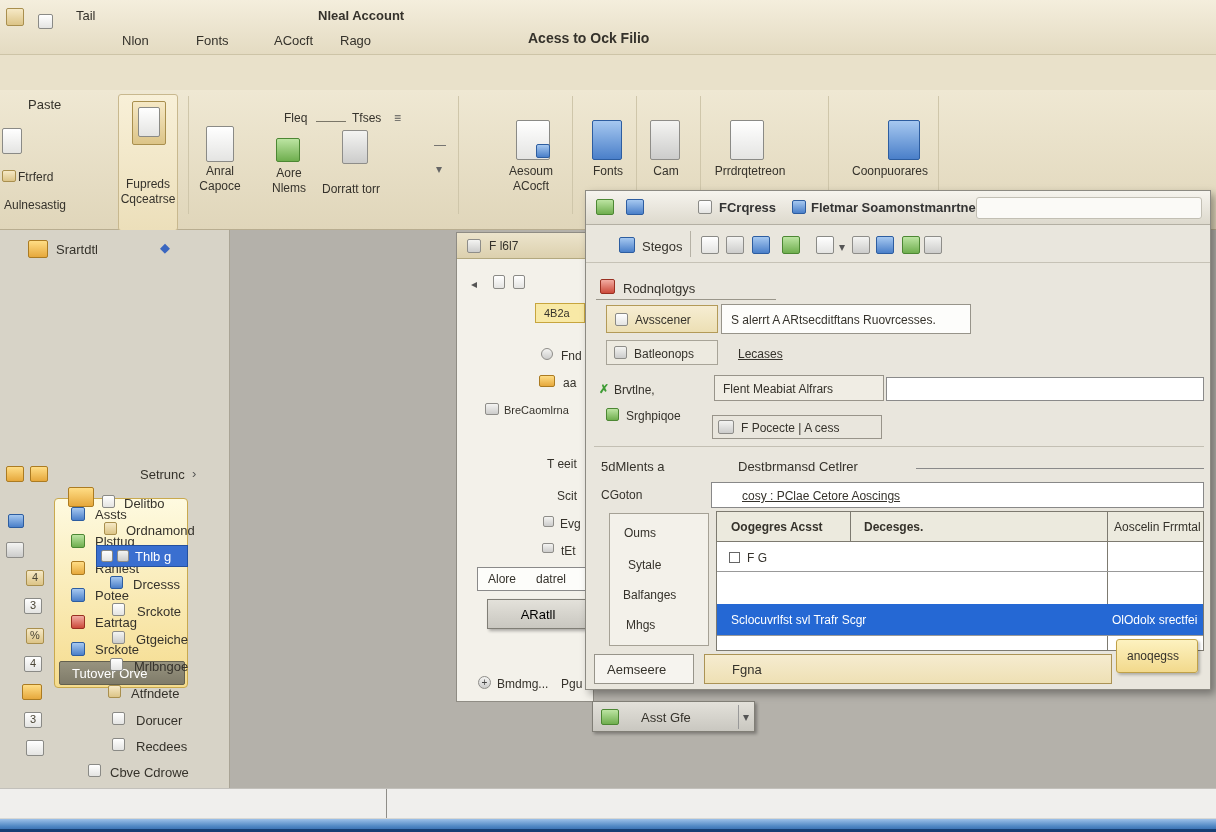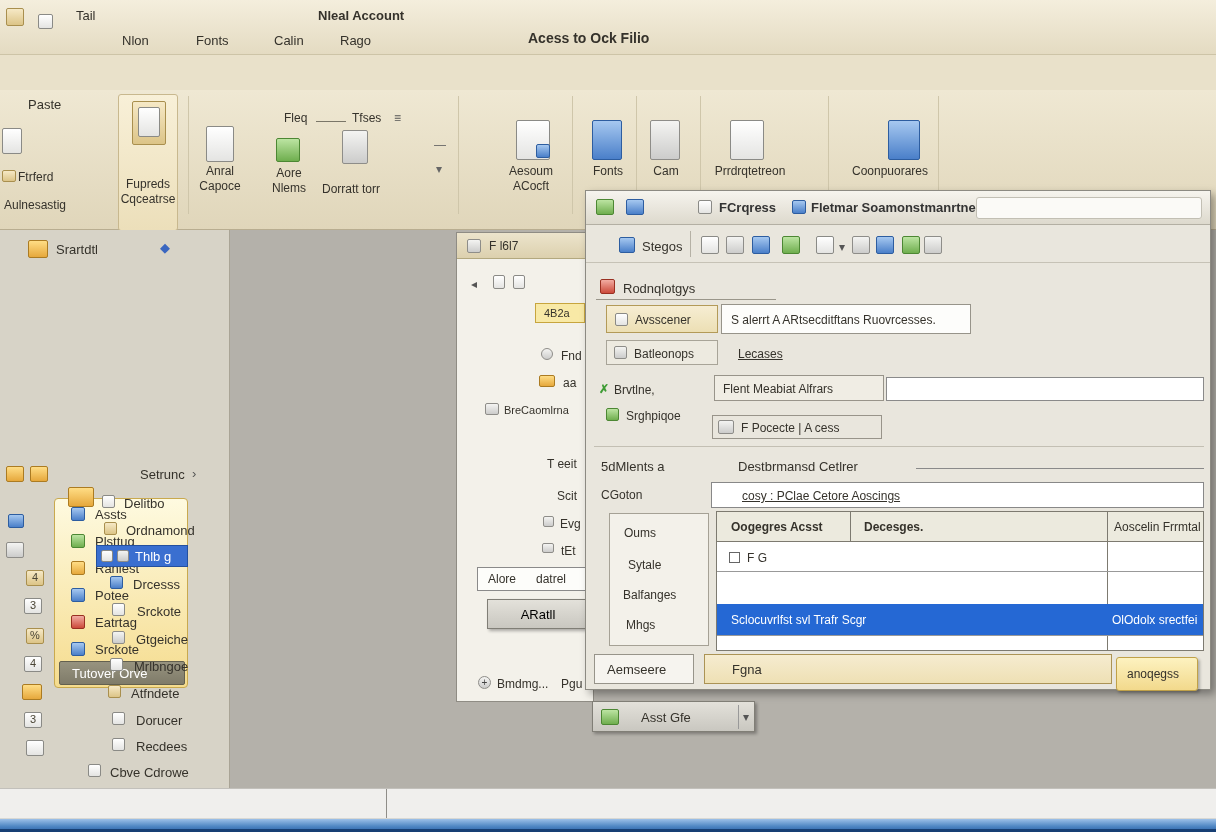--- a/index.html
+++ b/index.html
@@ -48,21 +48,21 @@
 
 <div id="screen">
 
   <div class="topbar">
     <span class="icon i-tan" style="left:6px;top:8px;width:18px;height:18px"></span>
     <span class="icon i-doc" style="left:38px;top:14px;width:15px;height:15px"></span>
     <span class="lbl s13" style="left:76px;top:8px">Tail</span>
     <span class="lbl s13 b" style="left:318px;top:8px">Nleal Account</span>
     <span class="lbl s13" style="left:122px;top:33px">Nlon</span>
     <span class="lbl s13" style="left:196px;top:33px">Fonts</span>
-    <span class="lbl s13" style="left:274px;top:33px">Calin</span>
+    <span class="lbl s13" style="left:274px;top:33px">ACocft</span>
     <span class="lbl s13" style="left:340px;top:33px">Rago</span>
     <span class="lbl s14 b" style="left:528px;top:30px">Acess to Ock Filio</span>
   </div>
 
   <div class="tabrow">
     <div class="tabbtn" style="left:92px;width:76px">
       <span class="icon i-doc" style="position:static;width:12px;height:12px;display:inline-block"></span>
       <span>Ft hrd</span>
     </div>
     <div class="tabbtn" style="left:178px;width:70px">
@@ -351,21 +351,21 @@
         <span class="lbl s12 w" style="left:395px;top:9px">OlOdolx srectfei</span>
       </div>
     </div>
 
     <div class="abs" style="left:8px;top:463px;width:100px;height:30px;background:#f6f4ef;border:1px solid #97948a">
       <span class="lbl s13" style="left:12px;top:7px">Aemseere</span>
     </div>
     <div class="abs" style="left:118px;top:463px;width:408px;height:30px;background:linear-gradient(#f6ecd0,#eee0b4);border:1px solid #ab9355">
       <span class="lbl s13" style="left:27px;top:7px">Fgna</span>
     </div>
-    <div class="abs" style="left:530px;top:466px;width:82px;height:34px;background:linear-gradient(#fdf2c0,#f2d98c);border:1px solid #c0a148;border-radius:3px;box-shadow:2px 2px 3px rgba(0,0,0,.25)">
+    <div class="abs" style="left:530px;top:448px;width:82px;height:34px;background:linear-gradient(#fdf2c0,#f2d98c);border:1px solid #c0a148;border-radius:3px;box-shadow:2px 2px 3px rgba(0,0,0,.25)">
       <span class="lbl s12" style="left:10px;top:9px">anoqegss</span>
     </div>
   </div>
 
   <div class="push-btn" style="left:592px;top:701px;width:163px;height:31px">
     <span class="icon i-green" style="left:8px;top:7px;width:18px;height:16px"></span>
     <span class="lbl s13" style="left:48px;top:8px">Asst Gfe</span>
     <div class="sep-v" style="left:145px;top:3px;height:24px;background:#999"></div>
     <span class="lbl" style="left:150px;top:8px;color:#555">▾</span>
   </div>

